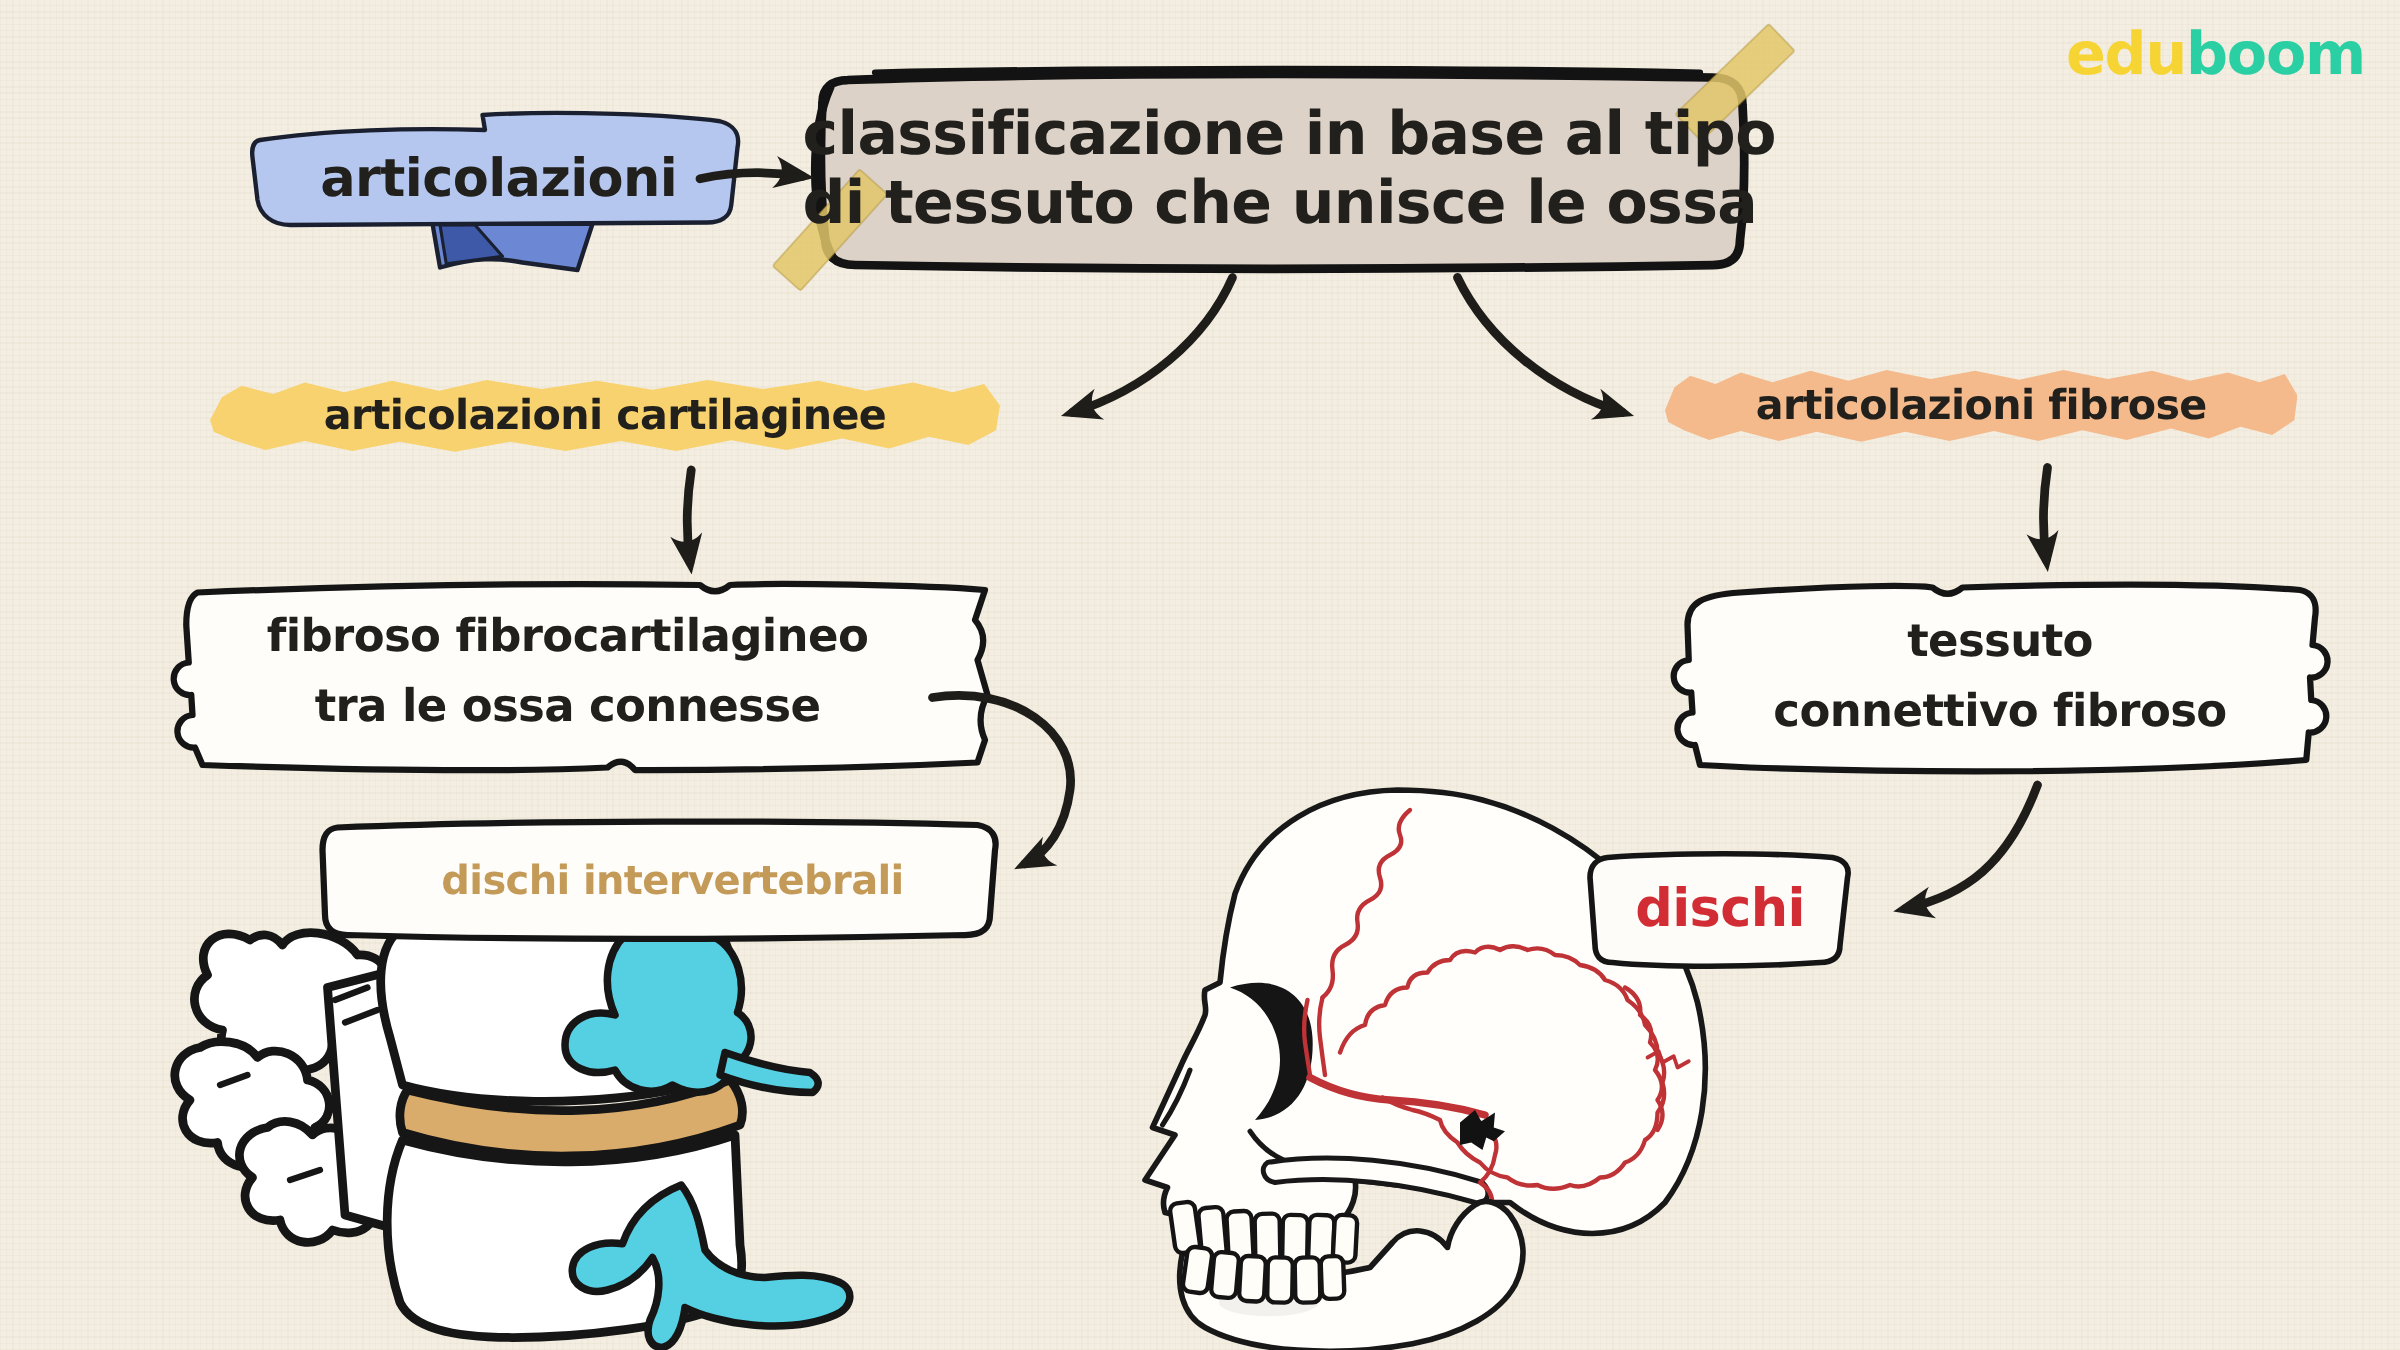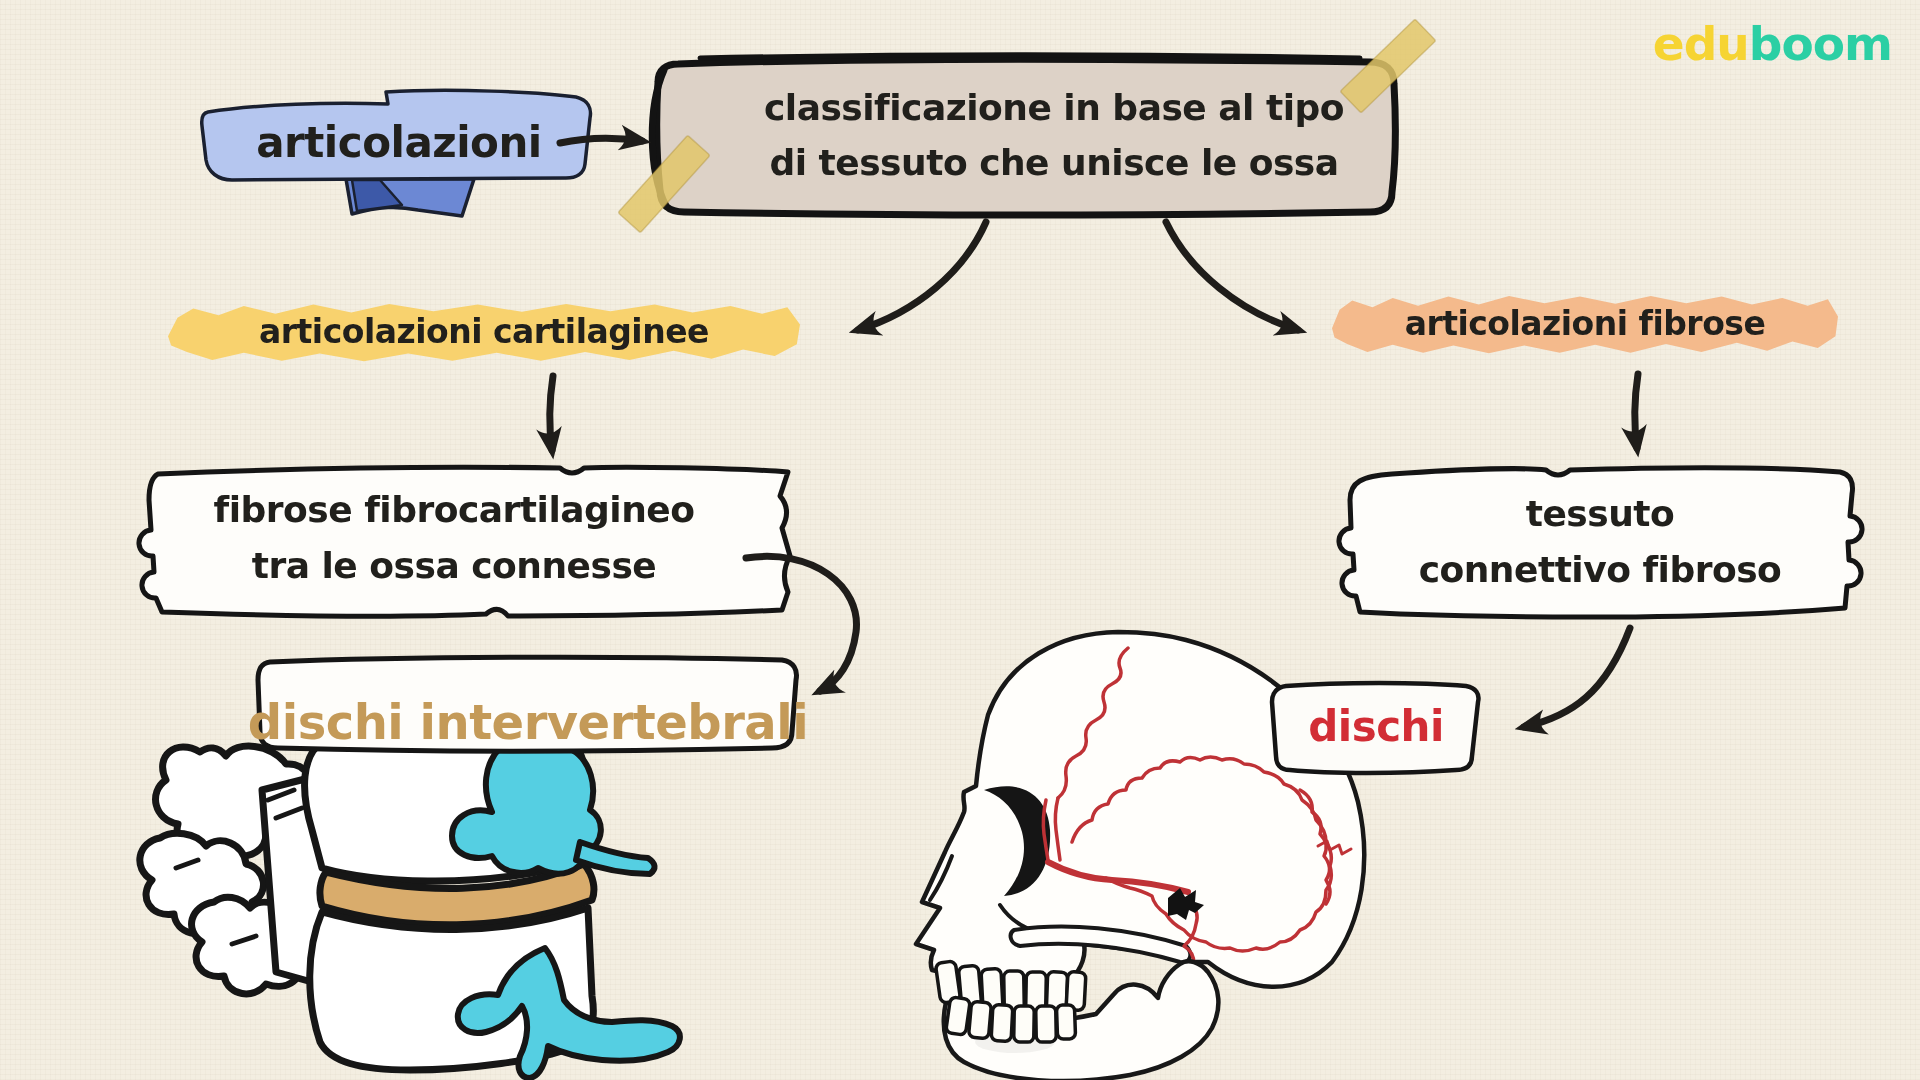--- a/index.html
+++ b/index.html
@@ -14,32 +14,32 @@
   .lay{position:absolute;}
   svg.overlay{position:absolute;left:0;top:0;}
   .t{
     font-weight:700;color:#21201c;text-align:center;white-space:nowrap;
     letter-spacing:-0.5px;
   }
   .center{display:flex;align-items:center;justify-content:center;}
   
   .ribbon-label{left:210px;top:106px;width:378px;height:72px;font-size:42px;}
   
-  .class-text{left:688px;top:80px;width:732px;font-size:36px;line-height:55px;}
+  .class-text{left:642px;top:80px;width:732px;font-size:48px;line-height:55px;}
   
   .hl{position:absolute;height:66px;
       clip-path:polygon(0% 58%,1.5% 30%,4% 16%,8% 26%,12% 12%,17% 24%,23% 10%,29% 22%,35% 9%,42% 20%,49% 10%,56% 21%,63% 9%,70% 20%,77% 10%,83% 22%,89% 12%,94% 24%,98% 14%,100% 40%,99.5% 70%,96% 88%,91% 78%,86% 92%,80% 80%,73% 94%,66% 82%,59% 95%,52% 83%,45% 95%,38% 84%,31% 96%,24% 84%,18% 95%,12% 83%,7% 94%,3% 82%,0.5% 72%);}
   .hl-cart{left:168px;top:298px;width:632px;background:#f8d26e;}
   .hl-fibr{left:1332px;top:290px;width:506px;background:#f4ba8c;}
   .hl-label{width:100%;height:100%;font-size:33px;}
   
   .tis-left{left:128px;top:482px;width:652px;font-size:36px;line-height:56px;}
   .tis-right{left:1356px;top:486px;width:488px;font-size:36px;line-height:56px;}
   
-  .dischi-label{left:262px;top:680px;width:532px;height:84px;font-size:48px;color:#c49a58;}
+  .dischi-label{left:262px;top:662px;width:532px;height:84px;font-size:32px;color:#c49a58;padding-left:10px;}
   .suture-label{left:1276px;top:684px;width:200px;height:84px;font-size:42px;color:#d22d35;}
   
   .logo{left:1642px;top:16px;width:250px;height:54px;font-size:47px;font-weight:700;
         text-align:right;letter-spacing:-1px;}
   .logo .edu{color:#f6d433;}
   .logo .boom{color:#2bcfa4;}
 </style>
 </head>
 <body>
 
@@ -293,21 +293,21 @@
 
   <div class="hl hl-cart">
     <div class="t center hl-label">articolazioni cartilaginee</div>
   </div>
 
   <div class="hl hl-fibr">
     <div class="t center hl-label">articolazioni fibrose</div>
   </div>
 
   <div class="lay t tis-left">
-    <div>fibrose fibrocartilagineo</div>
+    <div>fibroso fibrocartilagineo</div>
     <div>tra le ossa connesse</div>
   </div>
 
   <div class="lay t tis-right">
     <div>tessuto</div>
     <div>connettivo fibroso</div>
   </div>
 
   <div class="lay t center dischi-label">dischi intervertebrali</div>
 

